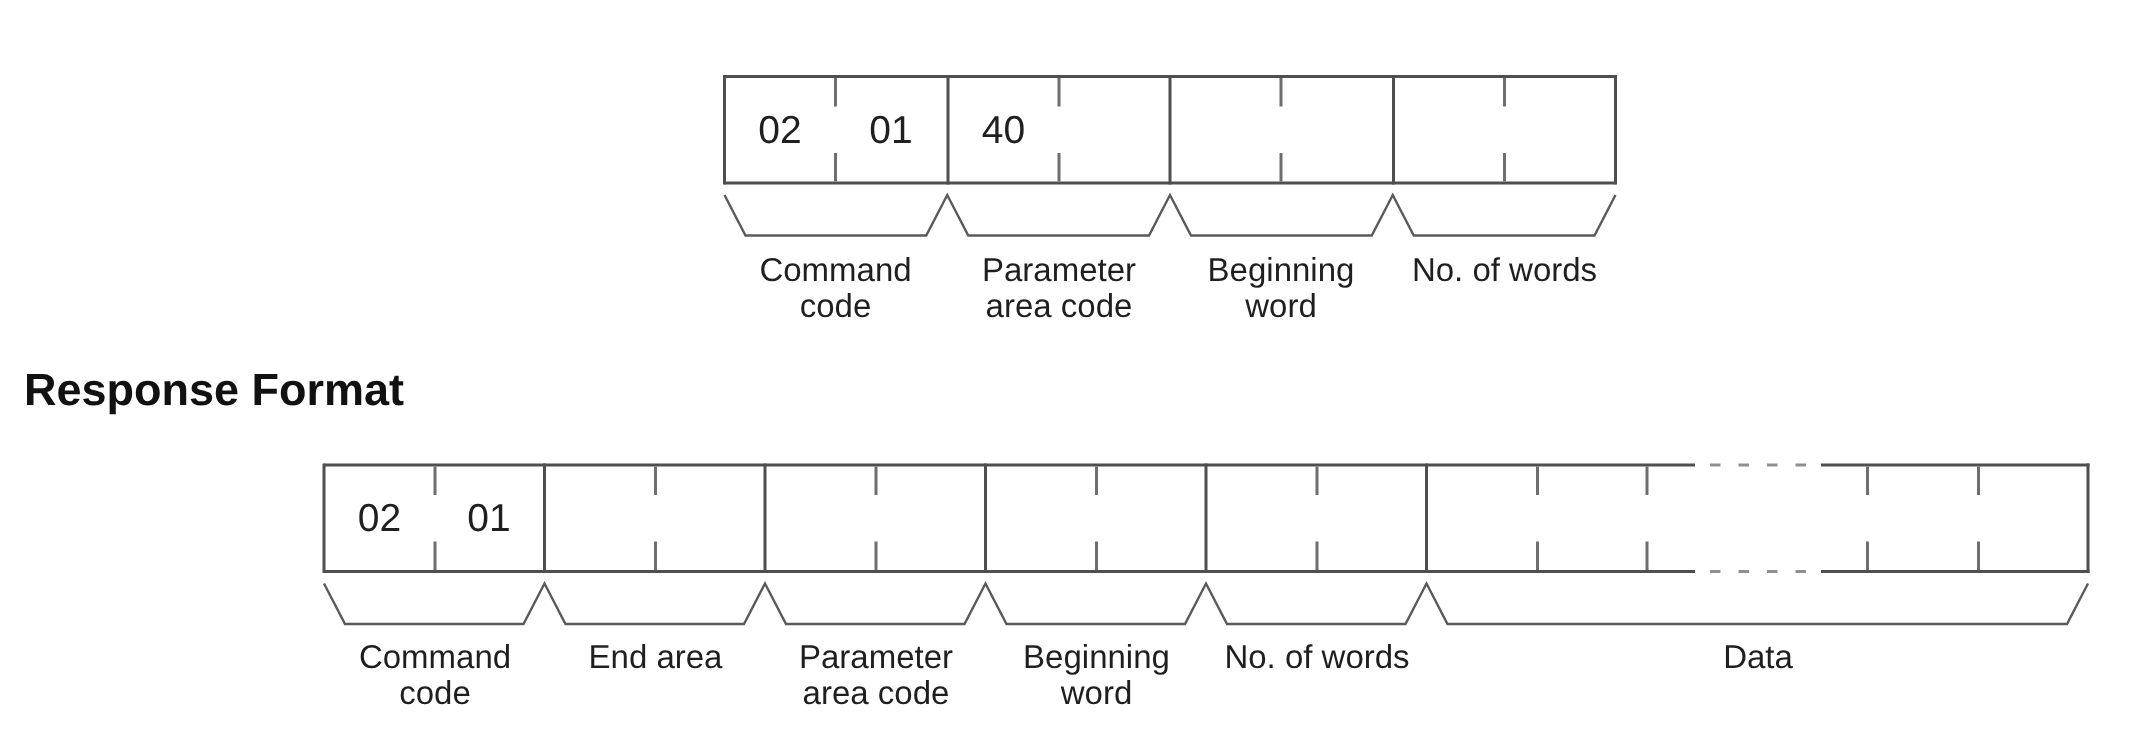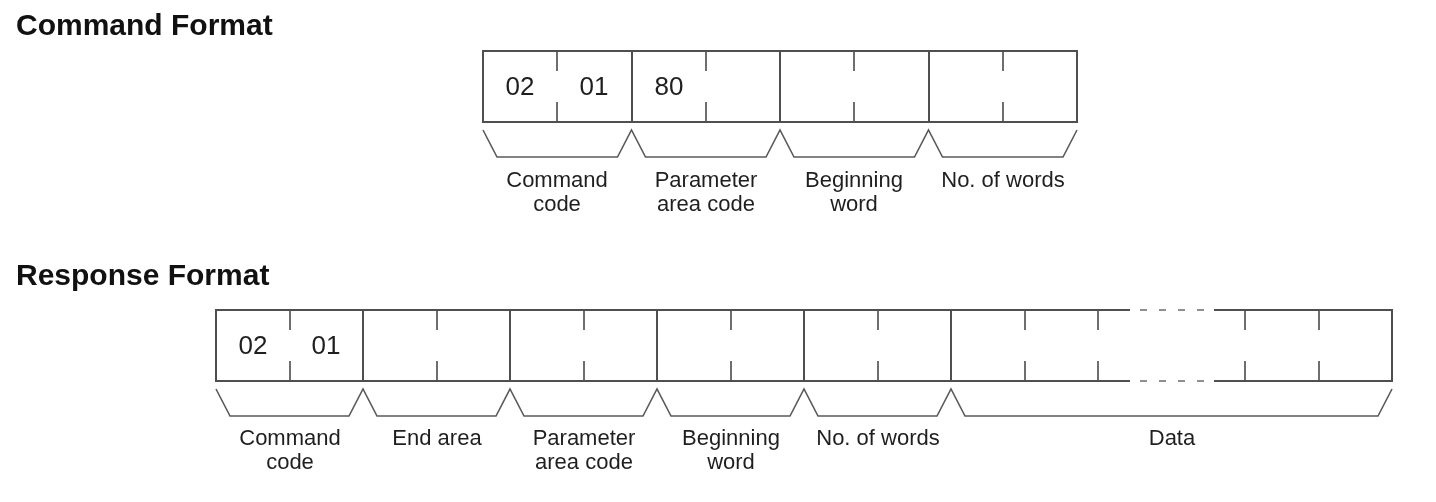--- a/index.html
+++ b/index.html
@@ -13,21 +13,21 @@
   .sec-title{
     position:absolute;
     margin:0;
     font-size:30px;
     font-weight:bold;
     color:#111111;
     letter-spacing:0px;
     white-space:nowrap;
   }
   #title-0{left:16px;top:8px;}
-  #title-1{left:16px;top:258px;}
+  #title-1{left:16px;top:244px;}
   .dot{position:absolute;height:2px;}
   .cell-value{
     position:absolute;
     text-align:center;
     font-size:26px;
     color:#1f1f1f;
     white-space:nowrap;
   }
   .seg-label{
     position:absolute;
@@ -36,38 +36,37 @@
     line-height:24px;
     color:#1f1f1f;
     white-space:pre-line;
   }
   svg.brace{position:absolute;overflow:visible;}
 </style>
 </head>
 <body>
 
 <div id="canvas">
-  <h2 class="sec-title" id="title-0">Command Format</h2>
   <div id="diagram-0" style="position: absolute; left: 0px; top: 0px;">
       <div style="left: 483px; top: 50px; width: 594px; background: rgb(79, 79, 79); position: absolute; height: 2px;"></div>
       <div style="left: 483px; top: 121px; width: 594px; background: rgb(79, 79, 79); position: absolute; height: 2px;"></div>
       <div style="left: 482px; top: 50px; width: 2px; height: 73px; background: rgb(79, 79, 79); position: absolute;"></div>
       <div style="left: 631px; top: 50px; width: 2px; height: 73px; background: rgb(79, 79, 79); position: absolute;"></div>
       <div style="left: 779px; top: 50px; width: 2px; height: 73px; background: rgb(79, 79, 79); position: absolute;"></div>
       <div style="left: 928px; top: 50px; width: 2px; height: 73px; background: rgb(79, 79, 79); position: absolute;"></div>
       <div style="left: 1076px; top: 50px; width: 2px; height: 73px; background: rgb(79, 79, 79); position: absolute;"></div>
       <div style="left: 556px; top: 52px; width: 2px; height: 19px; background: rgb(110, 110, 110); position: absolute;"></div>
       <div style="left: 556px; top: 102px; width: 2px; height: 19px; background: rgb(110, 110, 110); position: absolute;"></div>
       <div class="cell-value" style="left: 480px; top: 50px; width: 80px; line-height: 73px; position: absolute;">02</div>
       <div class="cell-value" style="left: 554px; top: 50px; width: 80px; line-height: 73px; position: absolute;">01</div>
       <div class="seg-label" style="left: 427px; top: 168px; width: 260px; position: absolute;">Command
 code</div>
       <div style="left: 705px; top: 52px; width: 2px; height: 19px; background: rgb(110, 110, 110); position: absolute;"></div>
       <div style="left: 705px; top: 102px; width: 2px; height: 19px; background: rgb(110, 110, 110); position: absolute;"></div>
-      <div class="cell-value" style="left: 629px; top: 50px; width: 80px; line-height: 73px; position: absolute;">80</div>
+      <div class="cell-value" style="left: 629px; top: 50px; width: 80px; line-height: 73px; position: absolute;">40</div>
       <div class="seg-label" style="left: 576px; top: 168px; width: 260px; position: absolute;">Parameter
 area code</div>
       <div style="left: 853px; top: 52px; width: 2px; height: 19px; background: rgb(110, 110, 110); position: absolute;"></div>
       <div style="left: 853px; top: 102px; width: 2px; height: 19px; background: rgb(110, 110, 110); position: absolute;"></div>
       <div class="seg-label" style="left: 724px; top: 168px; width: 260px; position: absolute;">Beginning
 word</div>
       <div style="left: 1002px; top: 52px; width: 2px; height: 19px; background: rgb(110, 110, 110); position: absolute;"></div>
       <div style="left: 1002px; top: 102px; width: 2px; height: 19px; background: rgb(110, 110, 110); position: absolute;"></div>
       <div class="seg-label" style="left: 873px; top: 168px; width: 260px; position: absolute;">No. of words</div>
       <svg class="brace" width="610" height="38" style="left: 475px; top: 125px;">

